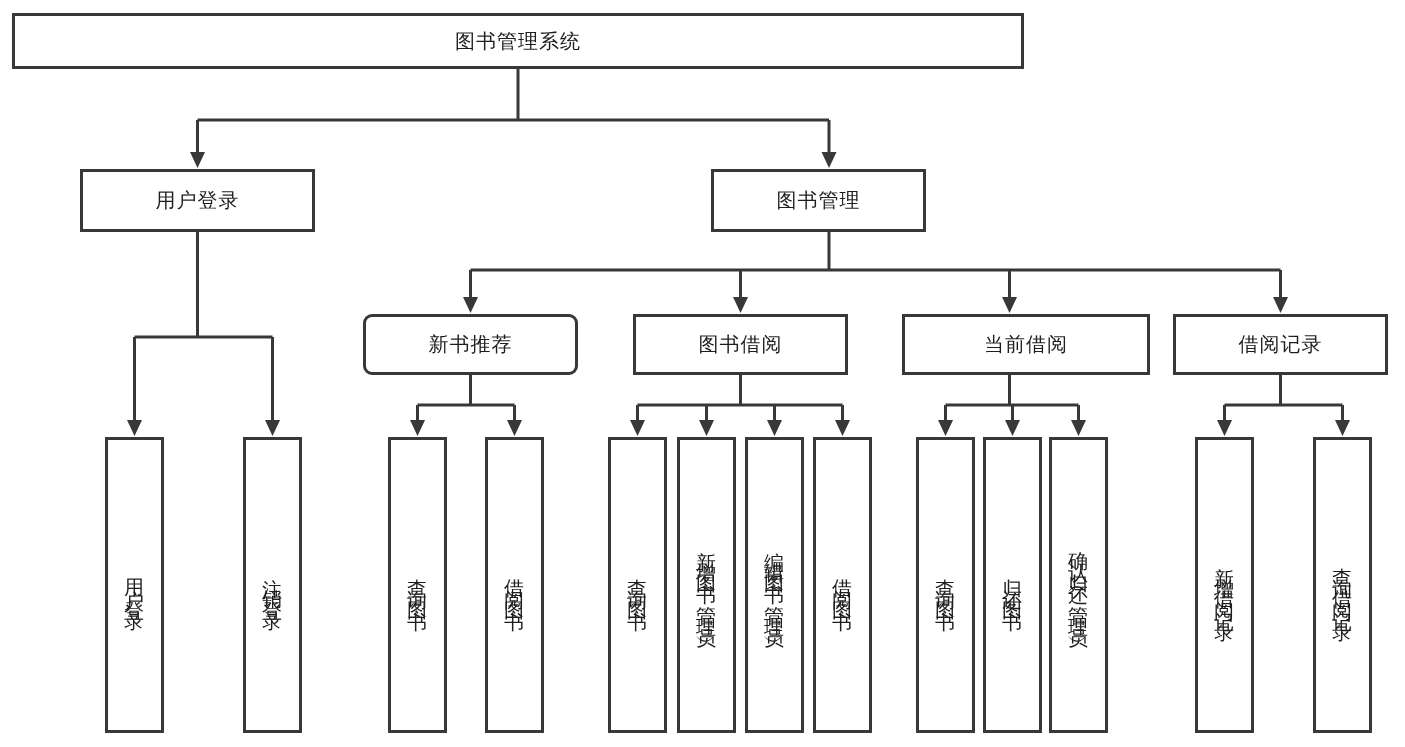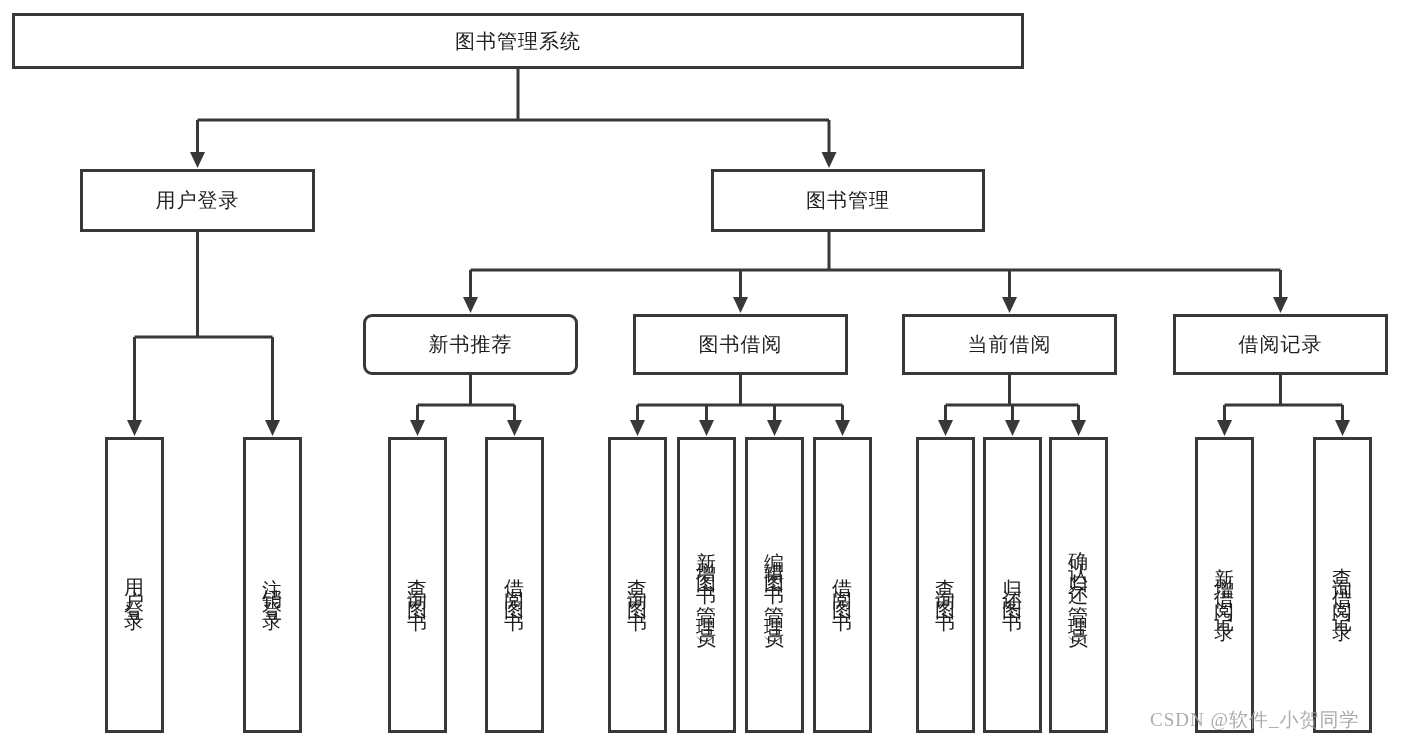--- a/index.html
+++ b/index.html
@@ -1,18 +1,18 @@
 <!DOCTYPE html>
 <html><head>
 <meta charset="utf-8">
 <style>
   html,body{margin:0;padding:0;background:#ffffff;}
   .canvas{
     position:relative;width:1405px;height:747px;background:#ffffff;
-    font-family:Liberation Serif, serif;color:#1e1e1e;overflow:hidden;
+    font-family:Liberation Sans, sans-serif;color:#1e1e1e;overflow:hidden;
   }
   .wires{position:absolute;left:0;top:0;z-index:1;}
   .node{
     position:absolute;box-sizing:border-box;border:3px solid #383838;background:#ffffff;
     display:flex;align-items:center;justify-content:center;z-index:2;
   }
   .node .lbl{font-size:20px;letter-spacing:1px;white-space:nowrap;}
   .vnode .lbl{
     writing-mode:vertical-rl;text-orientation:mixed;white-space:normal;
     letter-spacing:11px;line-height:1;font-size:20px;
@@ -67,31 +67,31 @@
     </g>
   </svg>
 
   <div class="node" style="left:12px;top:13px;width:1012px;height:56px;">
     <span class="lbl">图书管理系统</span>
   </div>
 
   <div class="node" style="left:80px;top:169px;width:235px;height:63px;">
     <span class="lbl">用户登录</span>
   </div>
-  <div class="node" style="left:711px;top:169px;width:274px;height:63px;">
+  <div class="node" style="left:711px;top:169px;width:215px;height:63px;">
     <span class="lbl">图书管理</span>
   </div>
 
   <div class="node" style="left:363px;top:314px;width:215px;height:61px;border-radius:9px;">
     <span class="lbl">新书推荐</span>
   </div>
   <div class="node" style="left:633px;top:314px;width:215px;height:61px;align-items:center;">
     <span class="lbl">图书借阅</span>
   </div>
-  <div class="node" style="left:902px;top:314px;width:215px;height:61px;align-items:center;">
+  <div class="node" style="left:902px;top:314px;width:248px;height:61px;align-items:center;">
     <span class="lbl">当前借阅</span>
   </div>
   <div class="node" style="left:1173px;top:314px;width:215px;height:61px;">
     <span class="lbl">借阅记录</span>
   </div>
 
   <div class="node vnode" style="left:105px;top:437px;width:59px;height:296px;">
     <span class="lbl">用户登录</span>
   </div>
   <div class="node vnode" style="left:243px;top:437px;width:59px;height:296px;">
@@ -128,15 +128,14 @@
     <span class="lbl">确认归还（管理员）</span>
   </div>
 
   <div class="node vnode" style="left:1195px;top:437px;width:59px;height:296px;">
     <span class="lbl">新增借阅记录</span>
   </div>
   <div class="node vnode" style="left:1313px;top:437px;width:59px;height:296px;">
     <span class="lbl">查询借阅记录</span>
   </div>
 
-  <div class="watermark">CSDN @软件_小贺同学</div>
 
 </div>
 
 </body></html>

